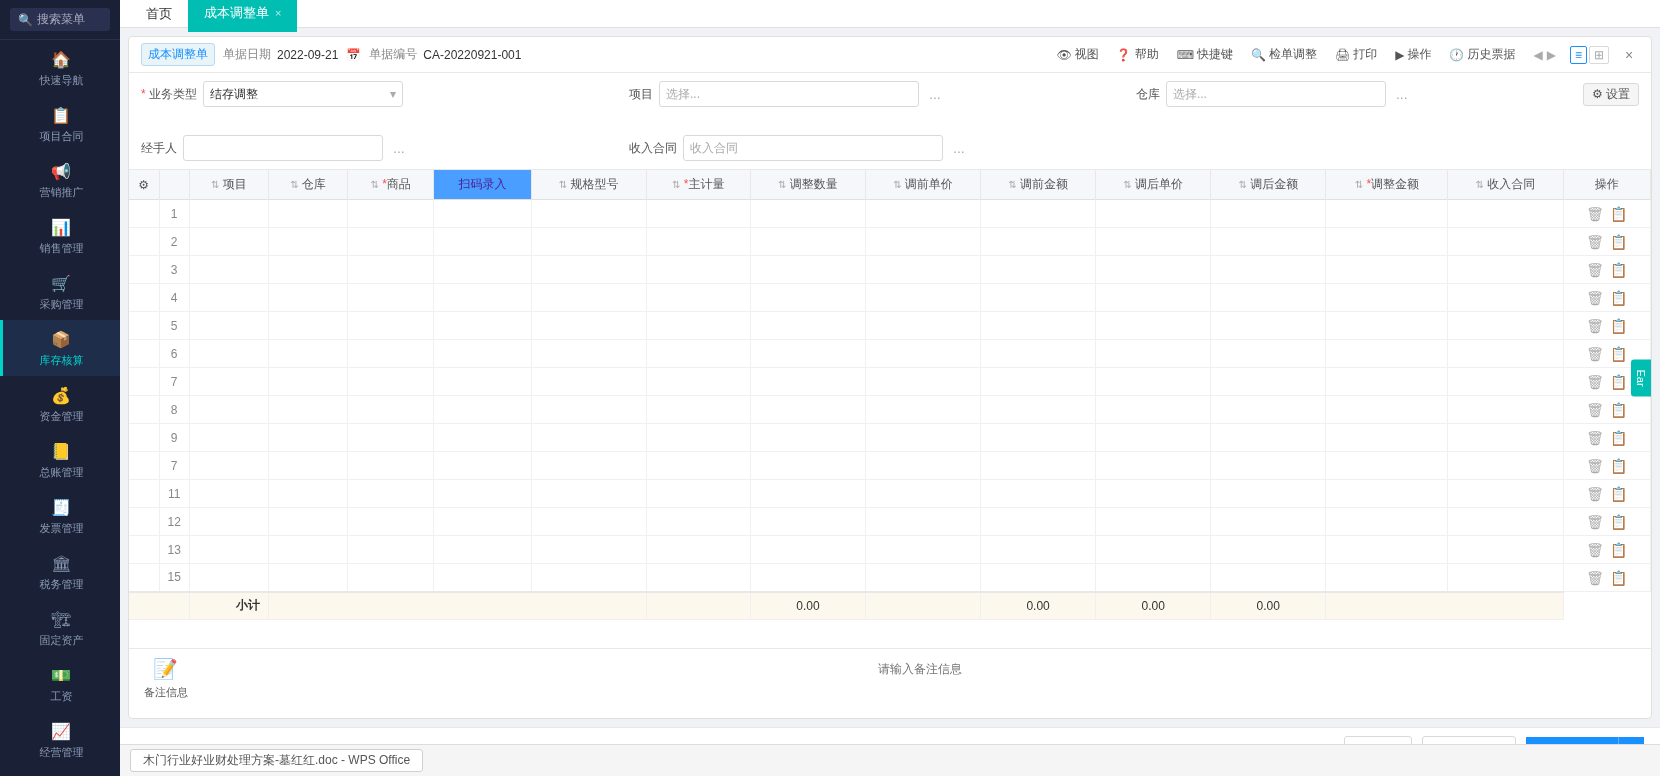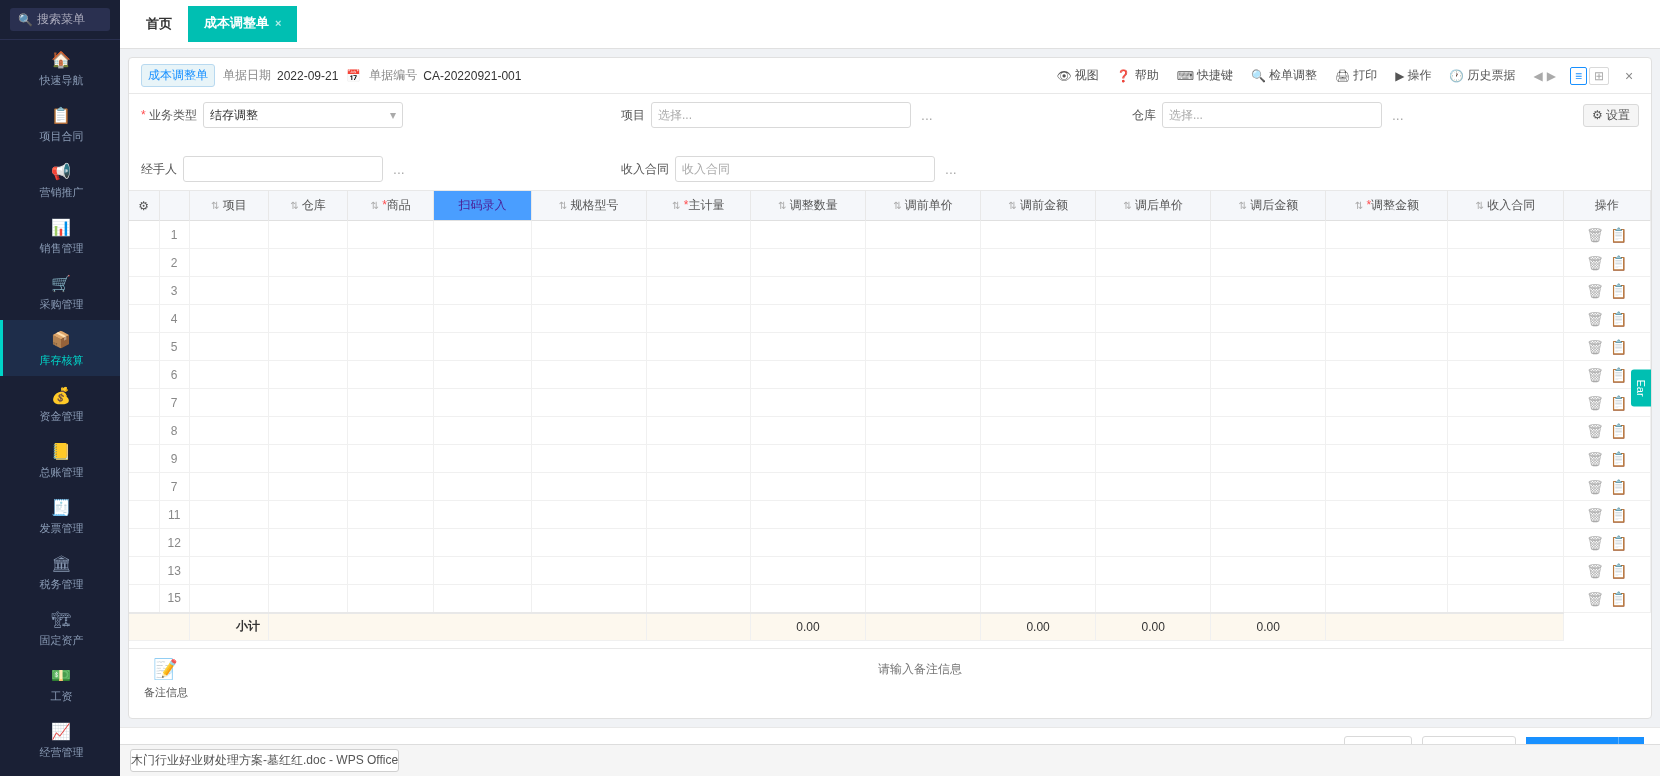--- a/index.html
+++ b/index.html
@@ -63,25 +63,24 @@
       background: #f0f2f5;
       overflow: hidden;
     }
 
     
     .tab-bar {
       display: flex;
       align-items: center;
       background: #fff;
       border-bottom: 1px solid #e0e0e0;
-      height: 49px;
+      height: 28px;
       padding: 0 10px;
       gap: 0;
       flex-shrink: 0;
-      font-weight: bold;
     }
     .tab {
       display: flex;
       align-items: center;
       padding: 0 16px;
       height: 36px;
       font-size: 13px;
       cursor: pointer;
       gap: 6px;
       border-bottom: 2px solid transparent;
@@ -157,21 +156,21 @@
       display: flex;
       flex-wrap: wrap;
       gap: 8px 0;
       border-bottom: 1px solid #e8e8e8;
       flex-shrink: 0;
     }
     .form-row {
       display: flex;
       align-items: center;
       width: 100%;
-      gap: 0;
+      gap: 8px;
     }
     .form-field {
       display: flex;
       align-items: center;
       flex: 1;
       gap: 6px;
       min-width: 0;
     }
     .form-label { color: #555; font-size: 12px; white-space: nowrap; flex-shrink: 0; }
     .form-label.required::before { content: '* '; color: #ff4d4f; }
@@ -337,21 +336,21 @@
       border-top: 1px solid #ddd;
       display: flex;
       align-items: center;
       padding: 0 10px;
       gap: 8px;
     }
     .taskbar-item {
       background: #fff;
       border: 1px solid #d0d0d0;
       border-radius: 3px;
-      padding: 2px 0;
+      padding: 2px 12px;
       font-size: 12px;
       color: #555;
       cursor: pointer;
     }
 
     .settings-gear-btn {
       margin-left: auto;
       background: #f5f5f5;
       border: 1px solid #d9d9d9;
       border-radius: 3px;

